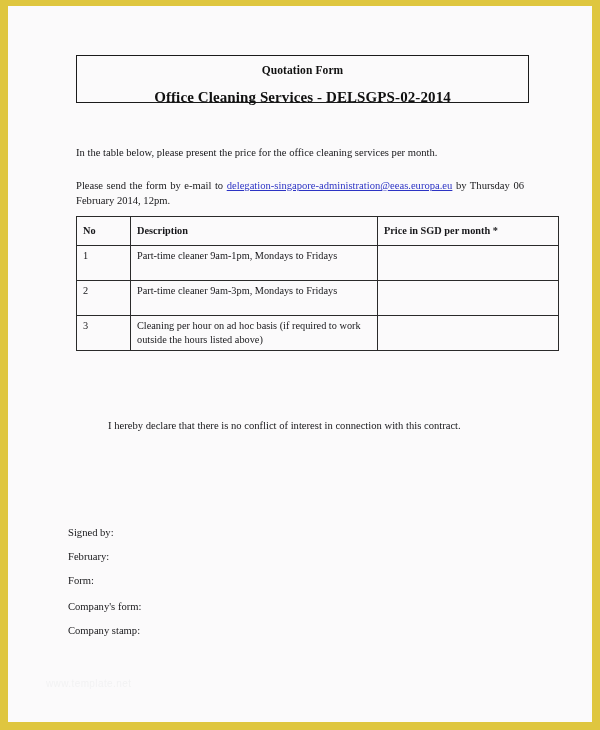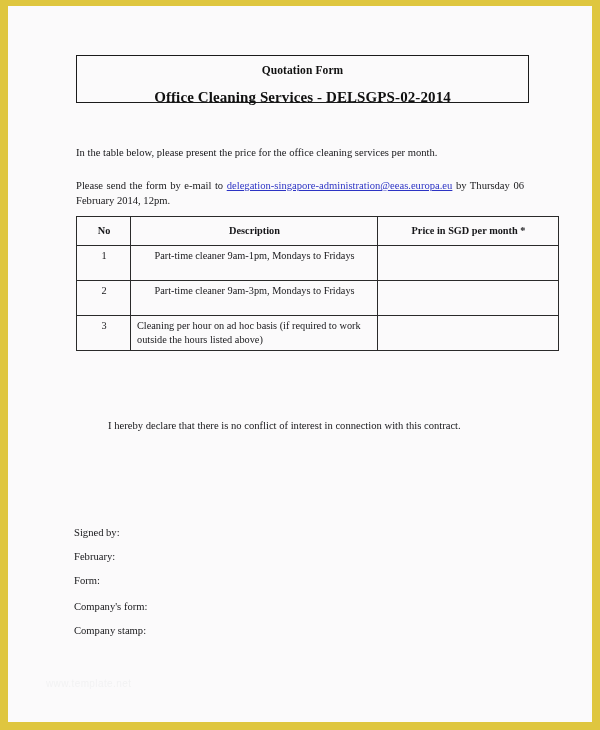--- a/index.html
+++ b/index.html
@@ -86,40 +86,40 @@
     border-collapse: collapse;
     table-layout: fixed;
   }
   .quote-table td, .quote-table th {
     border: 1px solid #2a2a2a;
     padding: 3px 5px 3px 6px;
     font-size: 10.3px;
     line-height: 13.5px;
     color: #17171a;
     vertical-align: top;
-    text-align: center;
+    text-align: left;
   }
   .quote-table th {
     font-weight: bold;
     height: 22px;
     vertical-align: middle;
   }
   .col-no    { width: 42px; }
   .col-desc  { width: 235px; }
   .col-price { width: 169px; }
 
   .cell-desc { text-align: justify; }
   .cell-desc.last { text-align: left; font-family: Liberation Serif, serif; }
   .row-body td { height: 28px; }
   .cell-price { }
 
   
   .sig-field {
     position: absolute;
-    left: 6px;
+    left: 0;
     font-size: 10.6px;
     color: #17171a;
   }
   .sig-0 { top: 521px; }
   .sig-1 { top: 545px; }
   .sig-2 { top: 569px; }
   .sig-3 { top: 595px; }
   .sig-4 { top: 619px; }
 
   

